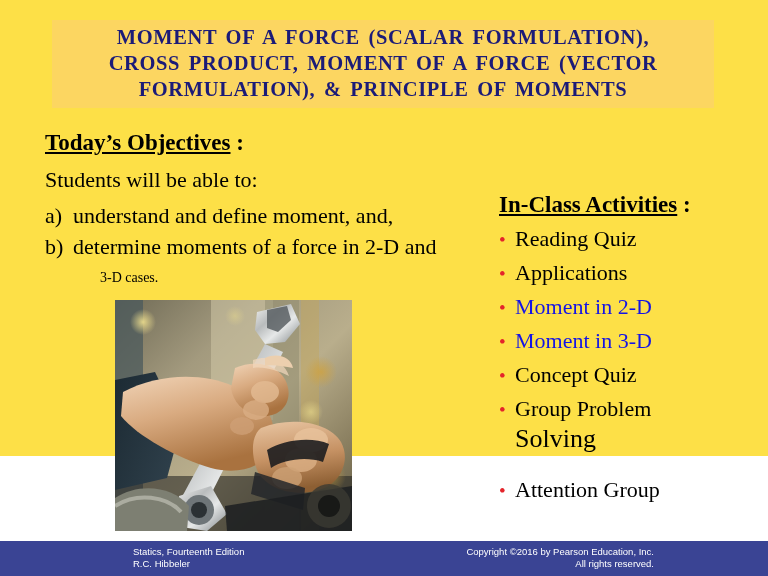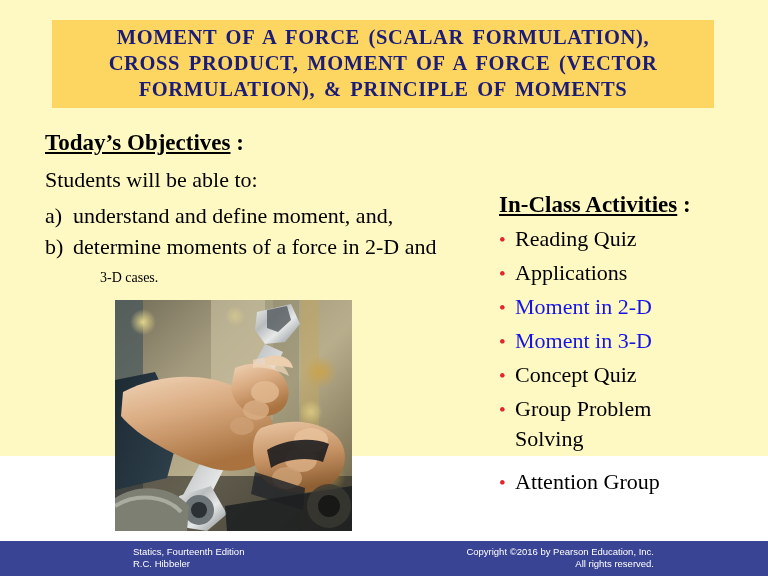--- a/index.html
+++ b/index.html
@@ -13,21 +13,21 @@
     background: #ffffff;
     font-family: "Liberation Serif", "DejaVu Serif", serif;
     position: relative;
   }
 
   #slide {
     position: absolute;
     left: 0; top: 0;
     width: 768px;
     height: 456px;
-    background: #fef9c3;
+    background: #fde047;
   }
 
   
   #title-banner {
     position: absolute;
     left: 52px;
     top: 20px;
     width: 662px;
     height: 88px;
     background: #FCD661;
@@ -131,25 +131,25 @@
     font-size: 19px;
     line-height: 27px;
   }
   .act-label {
     flex: 1 1 auto;
     color: #000000;
   }
   .act-label.blue { color: #1414E6; }
   .act-sub {
     padding-left: 16px;
-    font-size: 22px;
+    font-size: 26px;
     line-height: 27px;
     color: #000000;
     margin-top: -4px;
-    margin-bottom: 16px;
+    margin-bottom: 24px;
   }
 
   
   #footer {
     position: absolute;
     left: 0;
     top: 541px;
     width: 768px;
     height: 35px;
     background: #3A4494;

